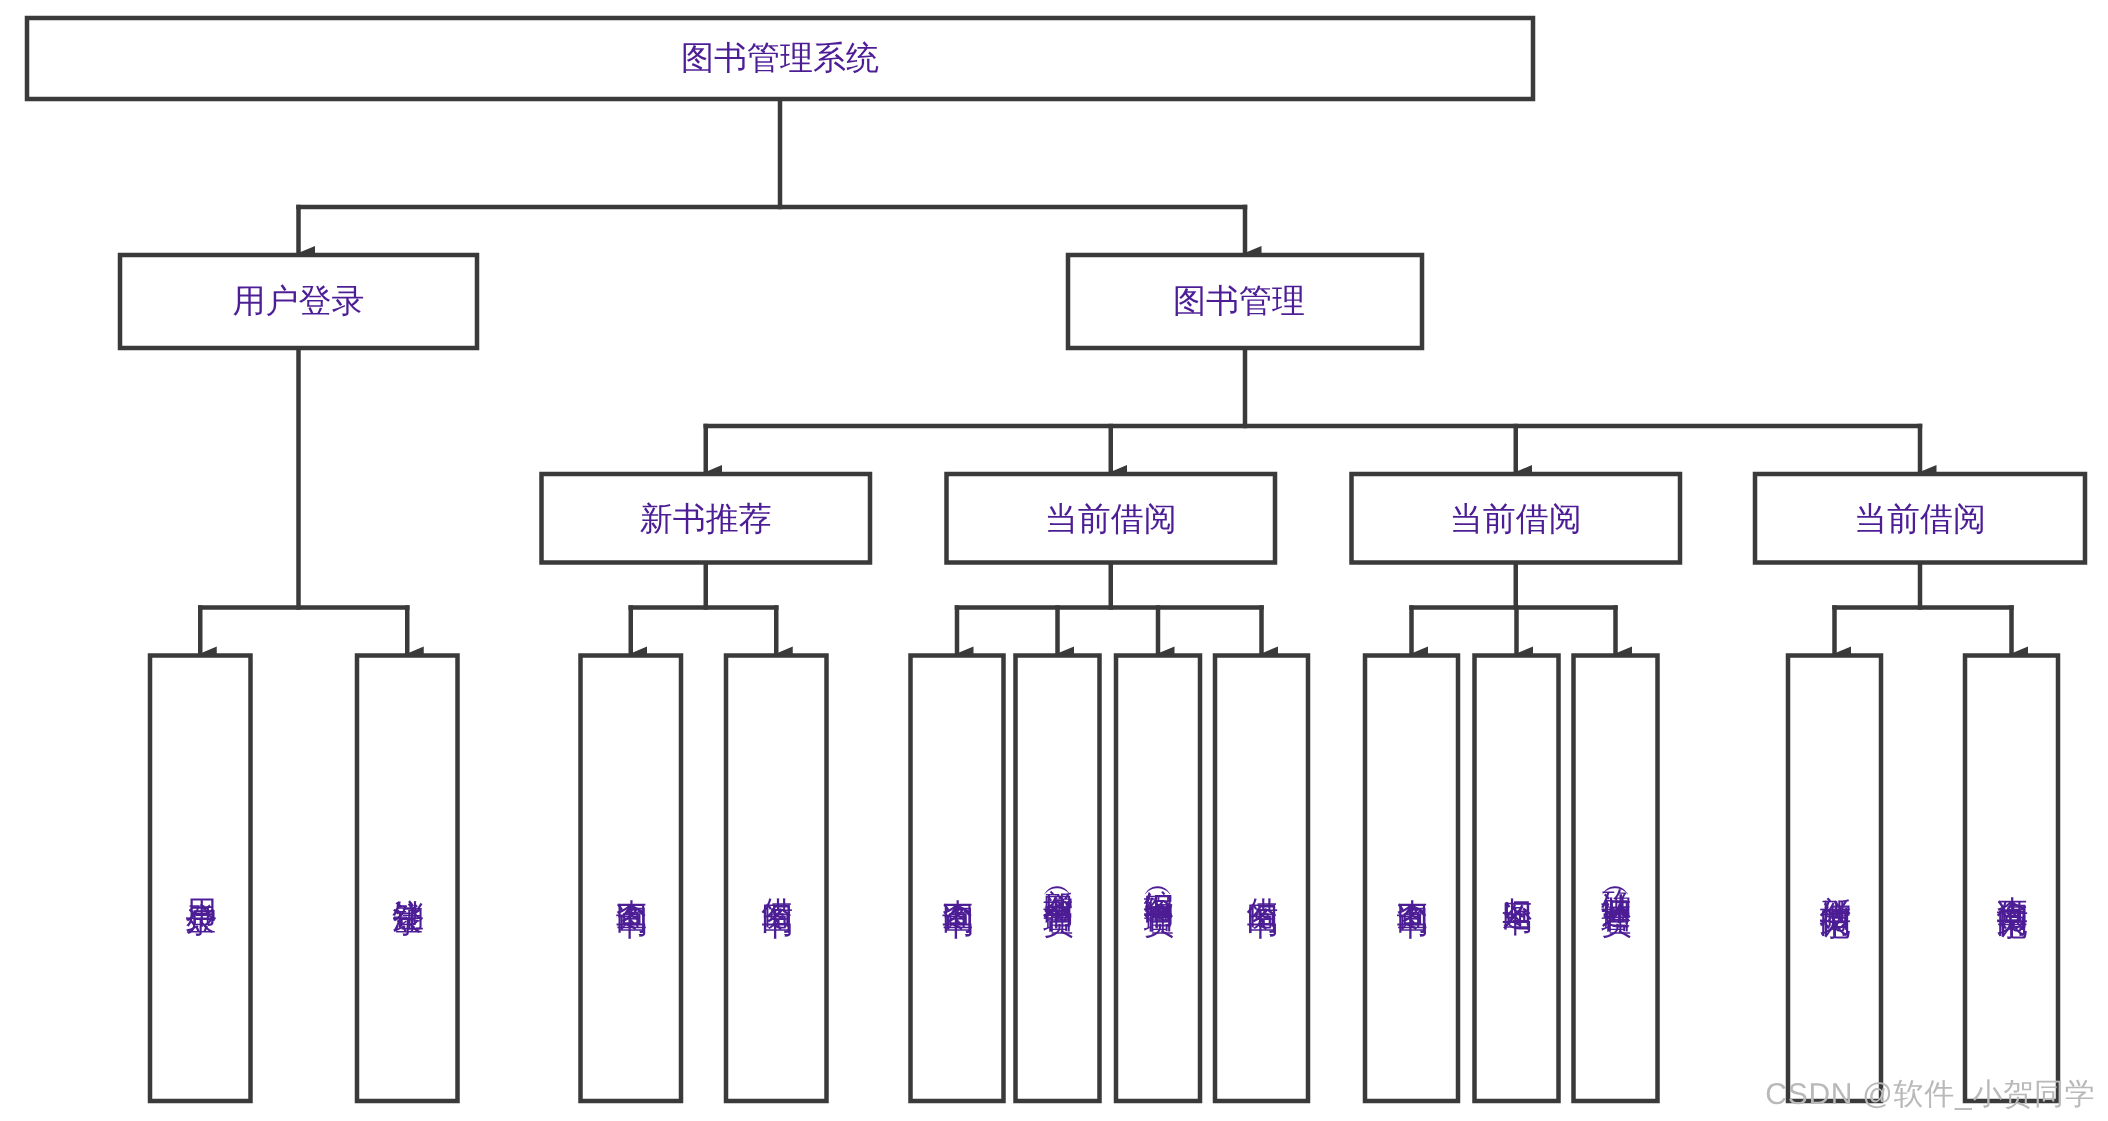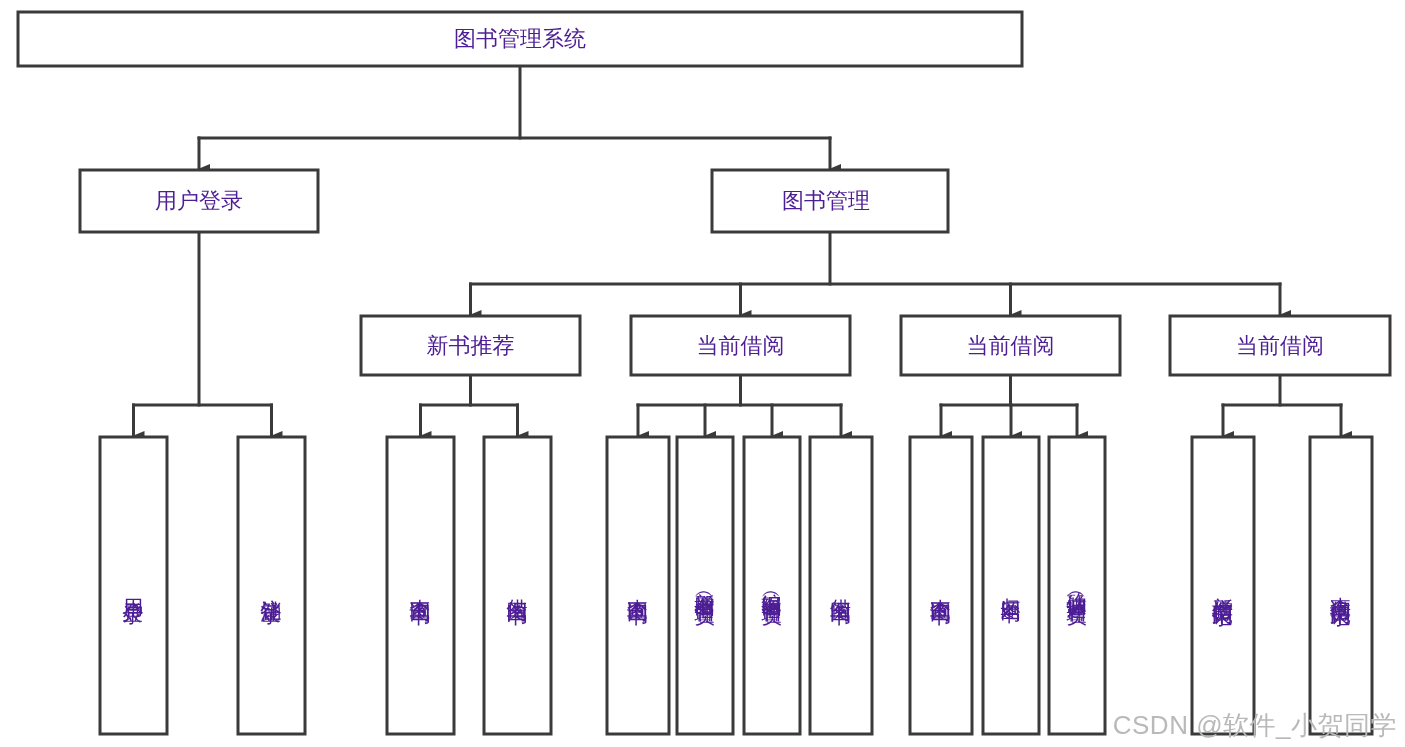--- a/index.html
+++ b/index.html
@@ -60,21 +60,21 @@
     line-height: 1.2;
     letter-spacing: 2px;
     align-items: center;
     justify-content: center;
   }
   .watermark {
     position: absolute;
     right: 8px;
     bottom: 4px;
     color: #b9b9b9;
-    font-size: 26px;
+    font-size: 20px;
     font-family: "Liberation Sans", "DejaVu Sans", sans-serif;
     letter-spacing: 0.5px;
     white-space: nowrap;
   }
 </style>
 </head>
 <body>
 
 <div id="diagram-root">
 

